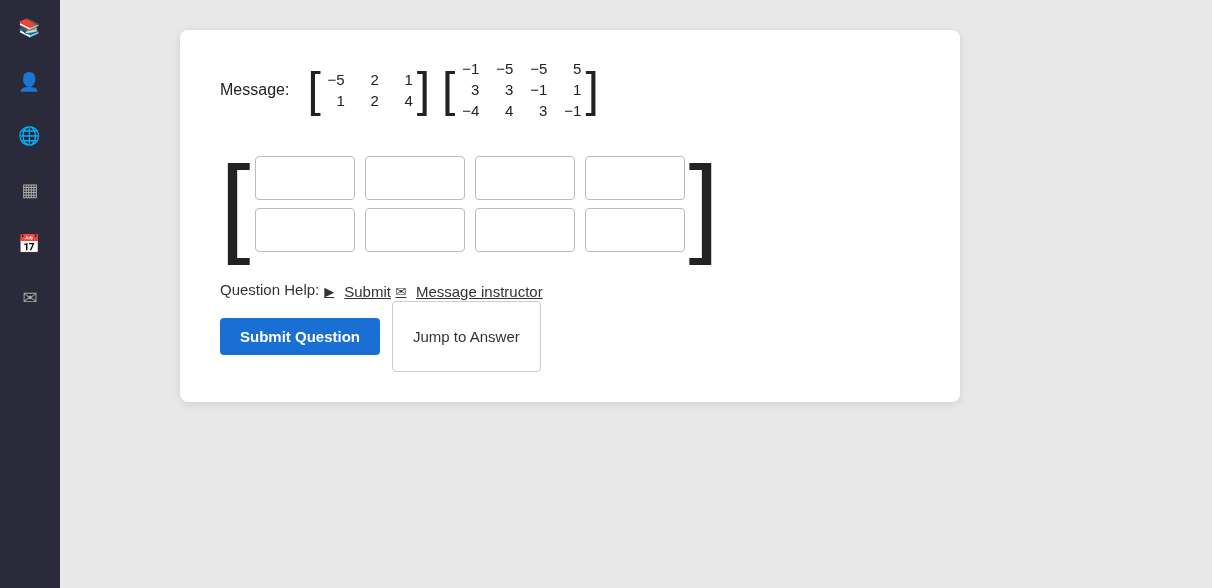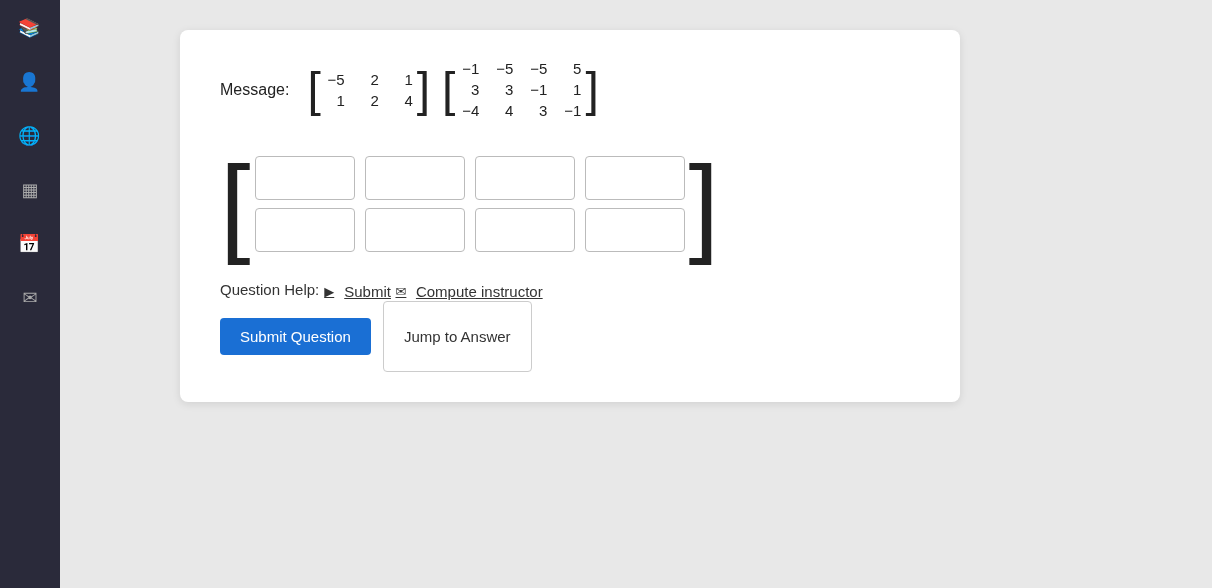--- a/index.html
+++ b/index.html
@@ -181,21 +181,21 @@
       align-items: center;
     }
 
     .submit-btn {
       background: #1a6fd4;
       color: #fff;
       border: none;
       border-radius: 4px;
       padding: 10px 20px;
       font-size: 15px;
-      font-weight: normal;
+      font-weight: bold;
       cursor: pointer;
     }
 
     .jump-btn {
       background: #fff;
       color: #333;
       border: 1px solid #ccc;
       border-radius: 4px;
       padding: 26px 20px;
       font-size: 15px;
@@ -285,21 +285,21 @@
     </div>
 
     <div class="question-help">
       <span>Question Help:</span>
       <span class="help-link">
         <span class="help-icon">▶</span>
         <span>Submit</span>
       </span>
       <span class="help-link">
         <span class="help-icon">✉</span>
-        <span>Compute instructor</span>
+        <span>Message instructor</span>
       </span>
     </div>
 
     <div class="action-buttons">
       <button class="submit-btn">Submit Question</button>
       <button class="jump-btn">Jump to Answer</button>
     </div>
 
   </div>
 </div>

